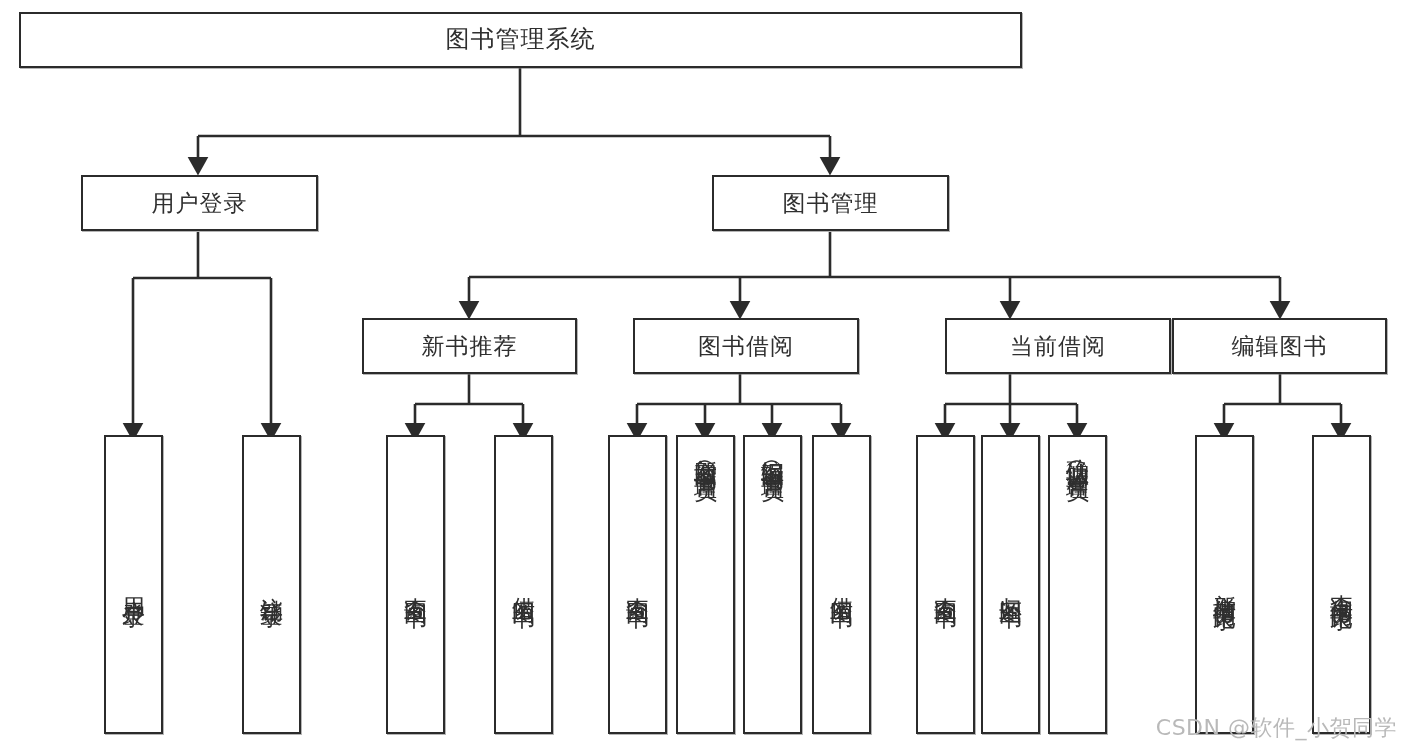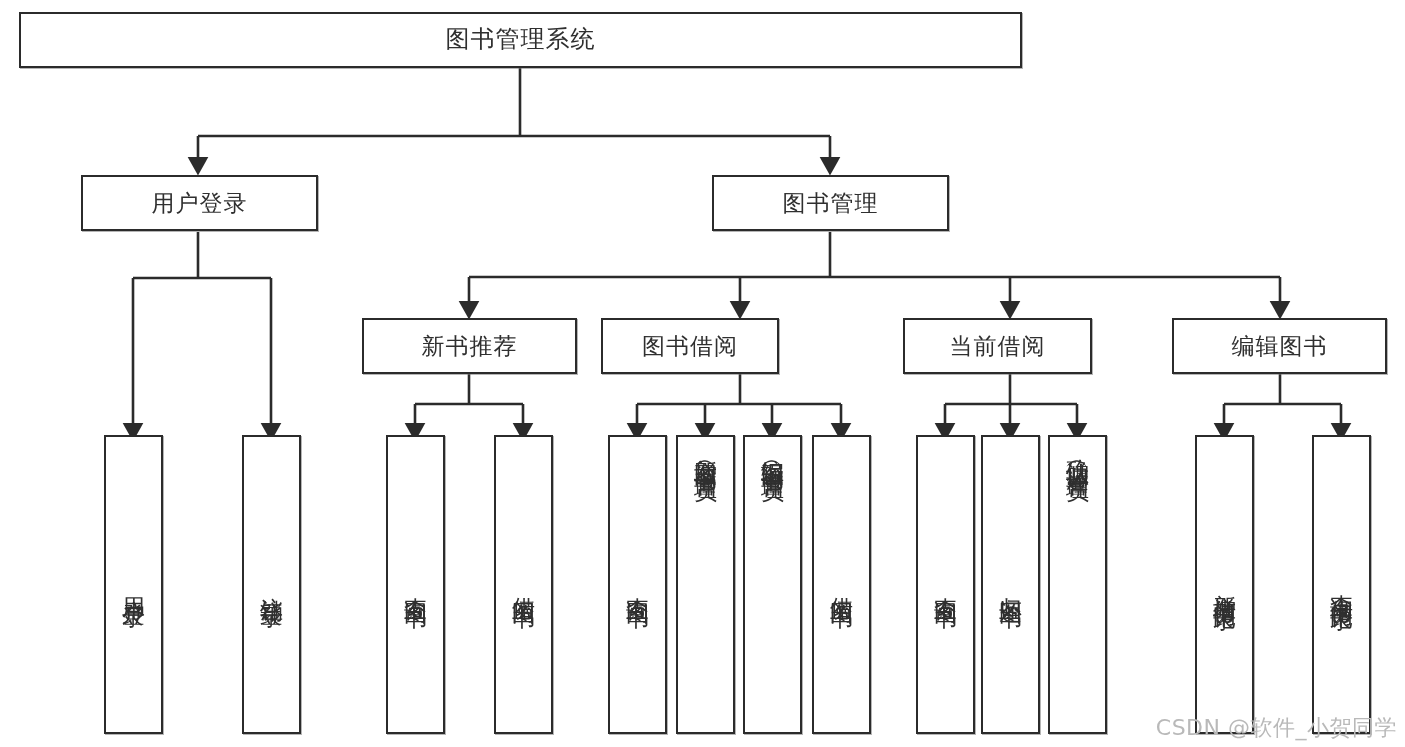--- a/index.html
+++ b/index.html
@@ -144,25 +144,25 @@
   </div>
 
   <div class="node horiz" style="left:712px; top:175px; width:237px; height:56px;">
     <span class="label">图书管理</span>
   </div>
 
   <div class="node horiz" style="left:362px; top:318px; width:215px; height:56px;">
     <span class="label">新书推荐</span>
   </div>
 
-  <div class="node horiz" style="left:601px; top:318px; width:178px; height:56px;">
+  <div class="node horiz" style="left:633px; top:318px; width:226px; height:56px;">
     <span class="label">图书借阅</span>
   </div>
 
-  <div class="node horiz" style="left:903px; top:318px; width:189px; height:56px;">
+  <div class="node horiz" style="left:945px; top:318px; width:226px; height:56px;">
     <span class="label">当前借阅</span>
   </div>
 
   <div class="node horiz" style="left:1172px; top:318px; width:215px; height:56px;">
     <span class="label">编辑图书</span>
   </div>
 
   <div class="node vert mid" style="left:104px; top:435px; width:59px; height:299px;">
     <span class="label">用户登录</span>
   </div>

